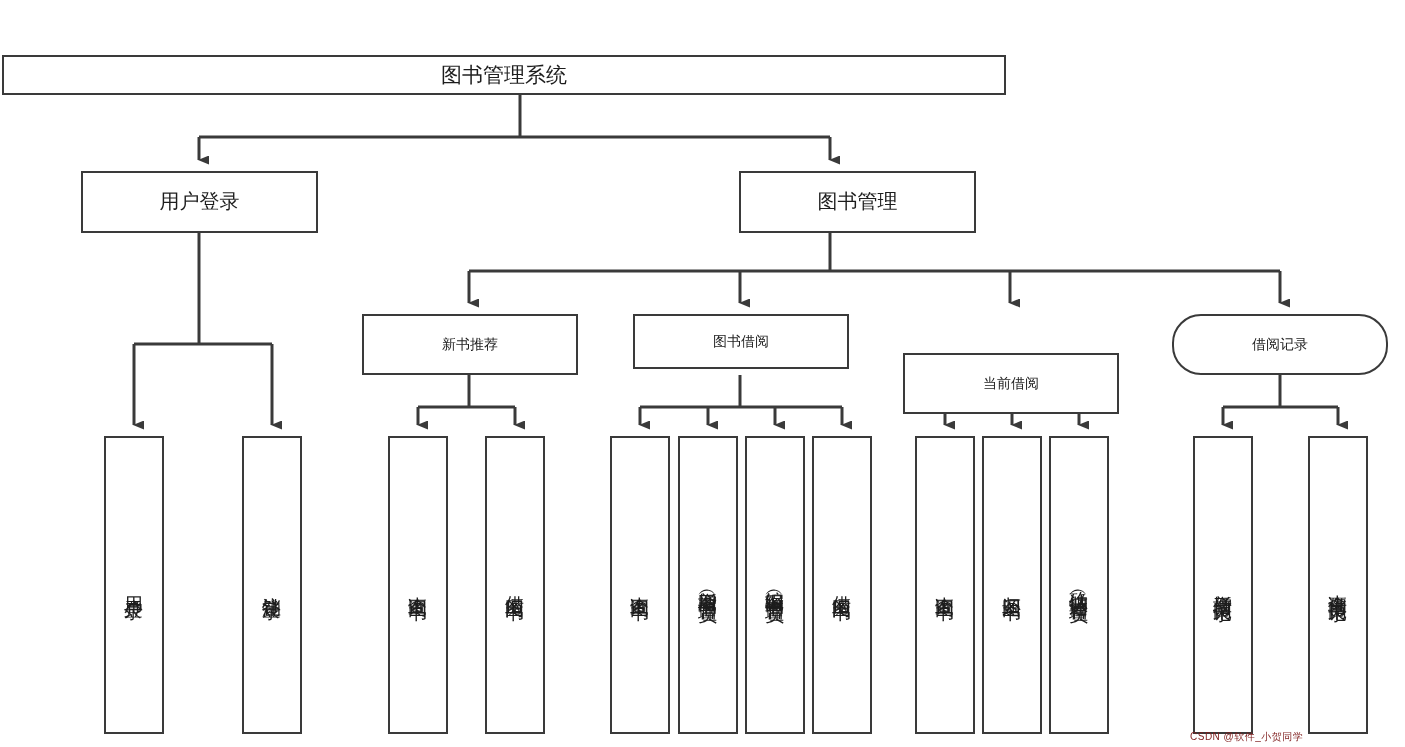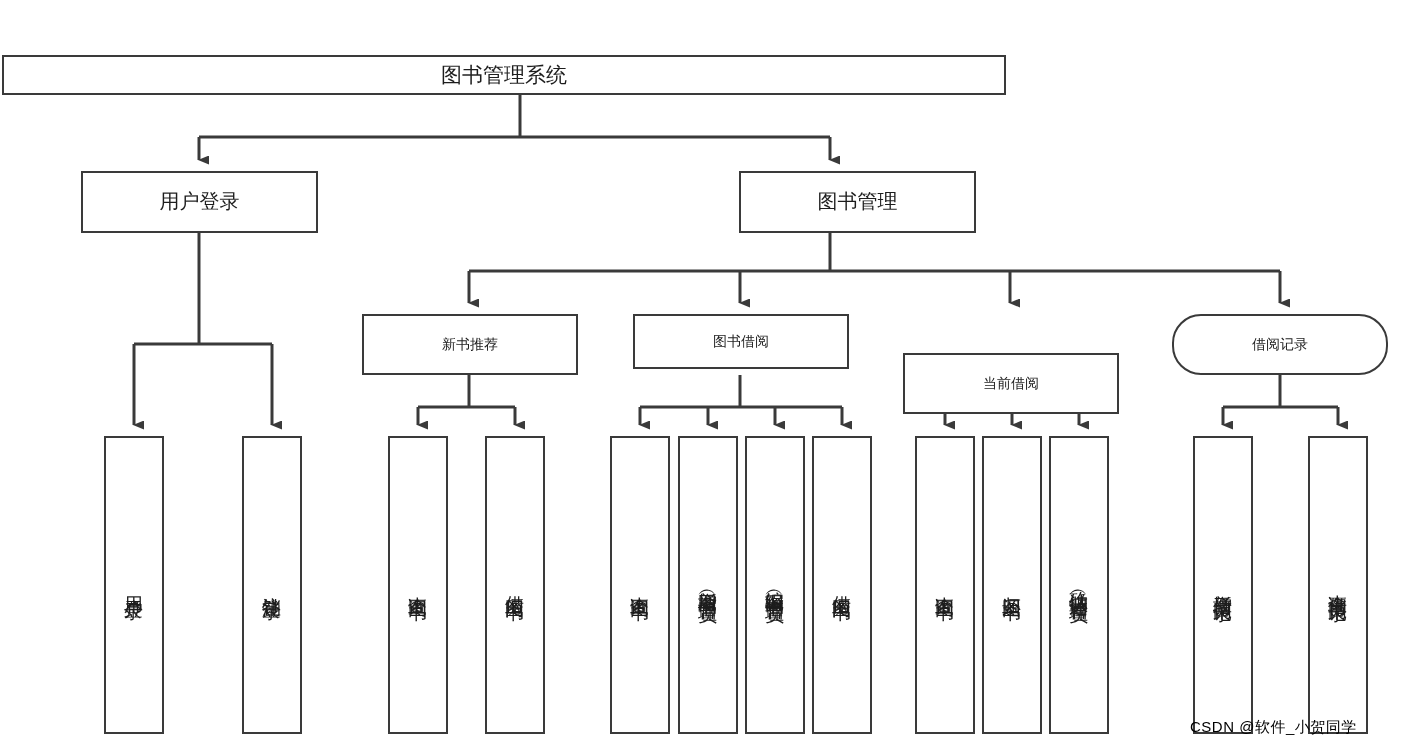--- a/index.html
+++ b/index.html
@@ -59,25 +59,26 @@
   .node-leaf .label {
     writing-mode: vertical-rl;
     text-orientation: upright;
     letter-spacing: 2px;
     line-height: 1;
     white-space: normal;
     max-height: 100%;
   }
   .watermark {
     position: absolute;
-    font-size: 15px;
-    color: #000000;
+    font-size: 10px;
+    color: #7f1d1d;
     white-space: nowrap;
     letter-spacing: 0.5px;
     user-select: none;
+    margin-top: 12px;
   }
 </style>
 </head>
 <body>
 
 <div id="canvas">
 
   <svg class="connectors" viewBox="0 0 1405 747" xmlns="http://www.w3.org/2000/svg">
     <defs>
       <marker id="arrow" markerWidth="9" markerHeight="11" refX="4.5" refY="10" orient="auto" markerUnits="userSpaceOnUse">

